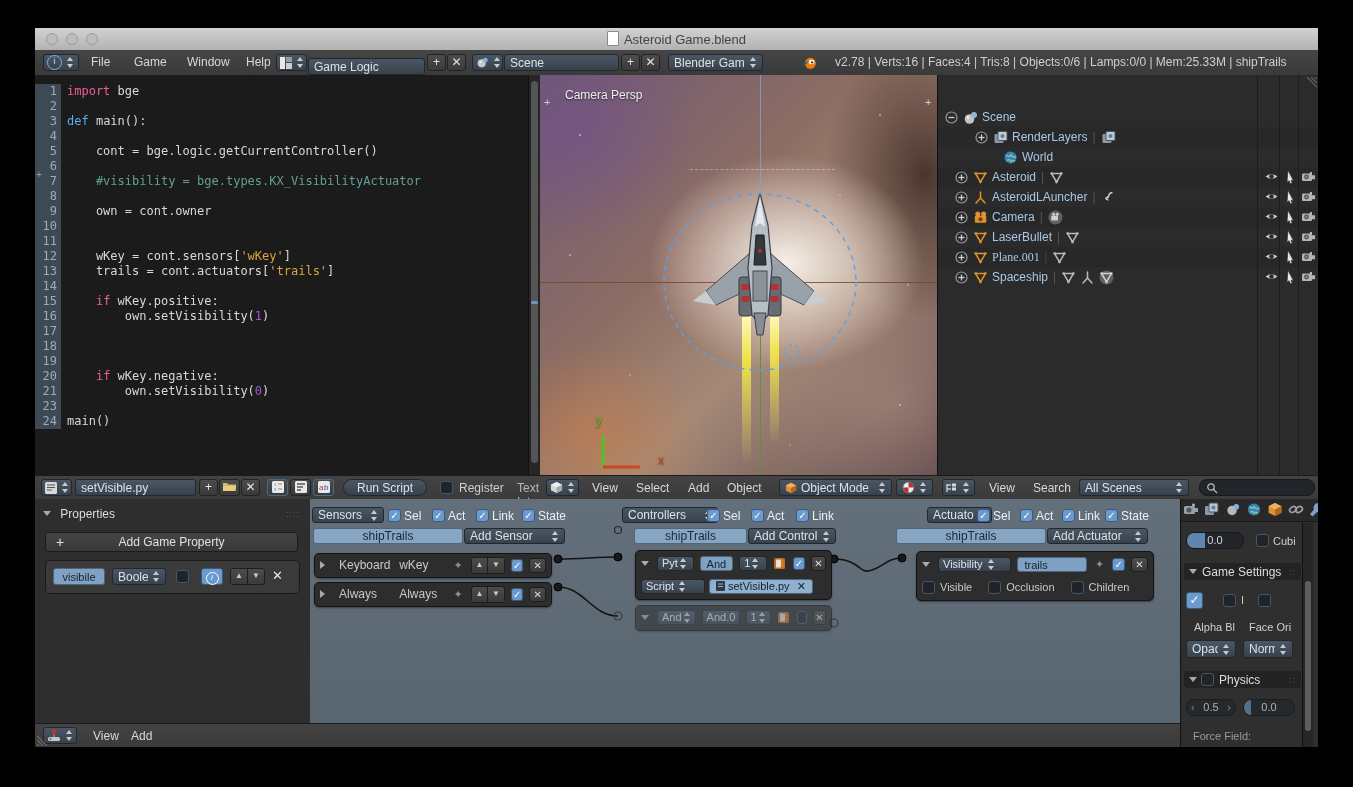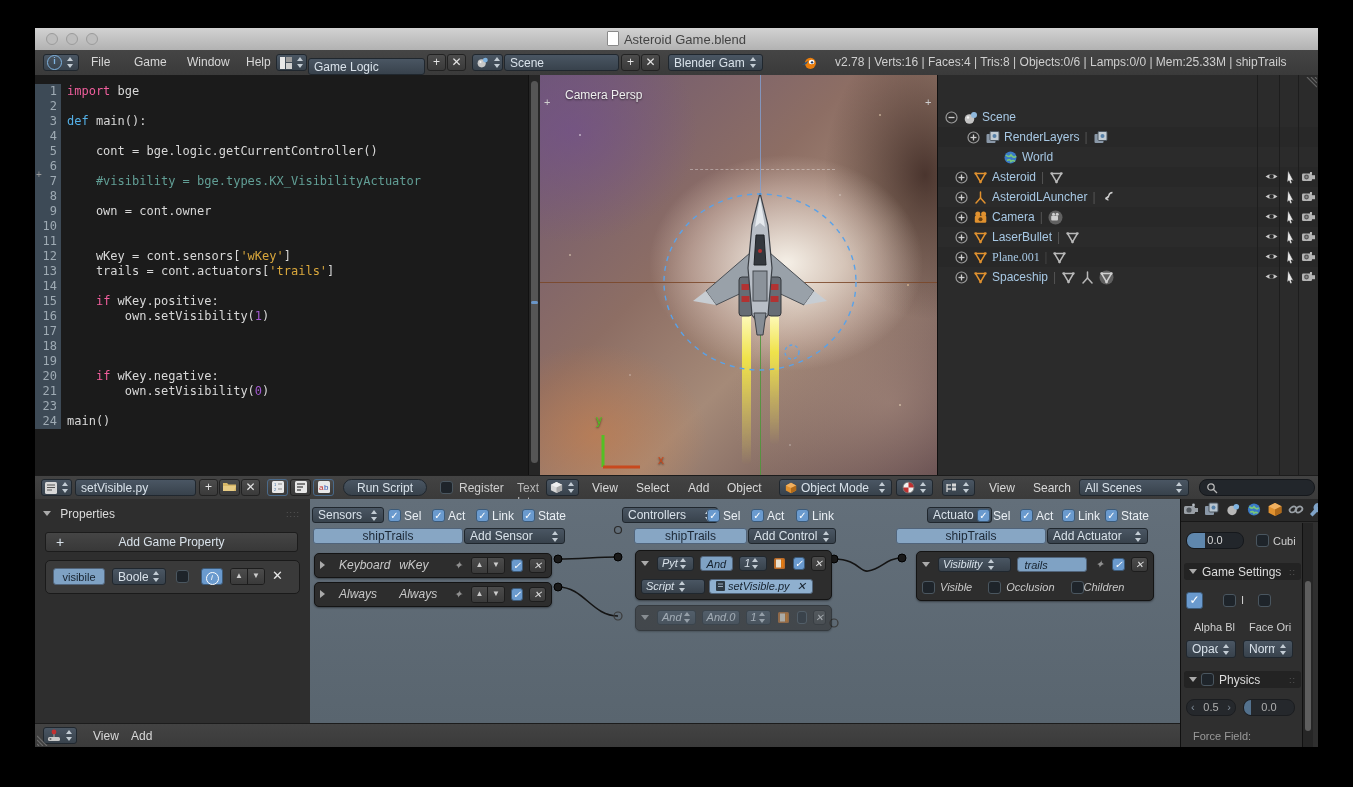--- a/index.html
+++ b/index.html
@@ -54,21 +54,21 @@
   .chk{display:inline-block;width:13px;height:13px;border-radius:3px;background:#1e242a;
        border:1px solid #4a565f;box-sizing:border-box;vertical-align:middle;}
   .chk.on{background:#6a9ace;border-color:#3c5a78;color:#fff;font-size:10px;line-height:11px;text-align:center;}
   .chk.on::after{content:"✓";}
   
   .lcanvas{background:linear-gradient(#636f7a,#59656f);}
   .owner{position:absolute;height:16px;background:#87a6c4;border:1px solid #51647a;border-radius:3px;
          color:#1b2735;font-size:12px;text-align:center;line-height:15px;box-sizing:border-box;}
   .brick{position:absolute;background:#2d2d2d;border:1px solid #141414;border-radius:5px;
          box-shadow:0 1px 2px rgba(0,0,0,.4);color:#c9c9c9;font-size:12px;}
-  .brow{position:relative;height:22px;display:flex;align-items:center;padding:0 5px;font-style:italic;}
+  .brow{position:relative;height:22px;display:flex;align-items:center;padding:0 5px;}
   .bfield{display:flex;align-items:center;height:15px;background:linear-gradient(#4a5663,#38424c);
           border:1px solid #20272e;border-radius:3px;color:#d9e2ea;font-size:11px;padding:0 4px;box-sizing:border-box;}
   .bname{height:15px;background:#7fa2c4;border:1px solid #51647a;border-radius:3px;color:#16222e;
          font-size:11px;padding:0 6px;line-height:14px;box-sizing:border-box;}
   .xbtn{width:17px;height:15px;background:linear-gradient(#4c4c4c,#3a3a3a);border:1px solid #1d1d1d;
         border-radius:3px;color:#ddd;font-size:10px;line-height:13px;text-align:center;box-sizing:border-box;}
   .updn{display:flex;height:15px;border:1px solid #1d1d1d;border-radius:3px;overflow:hidden;}
   .updn span{width:16px;background:linear-gradient(#4c4c4c,#3a3a3a);color:#ccc;font-size:8px;
              line-height:14px;text-align:center;}
   .updn span+span{border-left:1px solid #1d1d1d;}
@@ -344,21 +344,21 @@
             </span>
             <span class="oicon">
               <svg viewBox="0 0 15 15" width="15" height="15">
                 <circle cx="6.5" cy="9" r="4.8" fill="#c4c4c4"></circle>
                 <circle cx="11" cy="5" r="3" fill="#8fb8dc"></circle>
                 <circle cx="5" cy="7.5" r="1.2" fill="#fff" opacity=".8"></circle>
               </svg>
             </span>
             <span>Scene</span>
           </div>
-          <div class="outrow" style="padding-left: 28px;">
+          <div class="outrow" style="padding-left: 36px;">
             <span class="oicon">
               <svg viewBox="0 0 15 15" width="15" height="15">
                 <circle cx="7.5" cy="7.5" r="5.5" fill="none" stroke="#9a9a9a" stroke-width="1.2"></circle>
                 <line x1="4.5" y1="7.5" x2="10.5" y2="7.5" stroke="#cfcfcf" stroke-width="1.3"></line>
                 <line x1="7.5" y1="4.5" x2="7.5" y2="10.5" stroke="#cfcfcf" stroke-width="1.3"></line>
               </svg>
             </span>
             <span class="oicon">
               <svg viewBox="0 0 15 15" width="15" height="15">
                 <rect x="1.5" y="4" width="9" height="9" rx="1" fill="#8a98a8"></rect>
@@ -1015,21 +1015,21 @@
         <span class="pin" style="margin-left:8px">✦</span>
         <span class="chk on" style="margin-left:8px"></span>
         <span class="xbtn" style="margin-left:6px">✕</span>
       </div>
       <div class="brow" style="height:22px">
         <span class="chk"></span>
         <span style="margin-left:5px;font-size:11px">Visible</span>
         <span class="chk" style="margin-left:16px"></span>
         <span style="margin-left:5px;font-size:11px">Occlusion</span>
         <span class="chk" style="margin-left:16px"></span>
-        <span style="font-size:11px">Children</span>
+        <span style="margin-left:5px;font-size:11px">Children</span>
       </div>
     </div>
   </div>
 
   <div class="hdr" style="left:0;top:695px;width:1145px;height:24px">
     <div class="iconbtn" style="left:8px;top:3px;width:34px">
       <span class="ico">
             <svg width="14" height="13" viewBox="0 0 14 13">
               <rect x="1" y="8" width="12" height="4" rx="1.5" fill="#c8c8c8"></rect>
               <line x1="7" y1="8" x2="7" y2="4" stroke="#888" stroke-width="1.6"></line>

